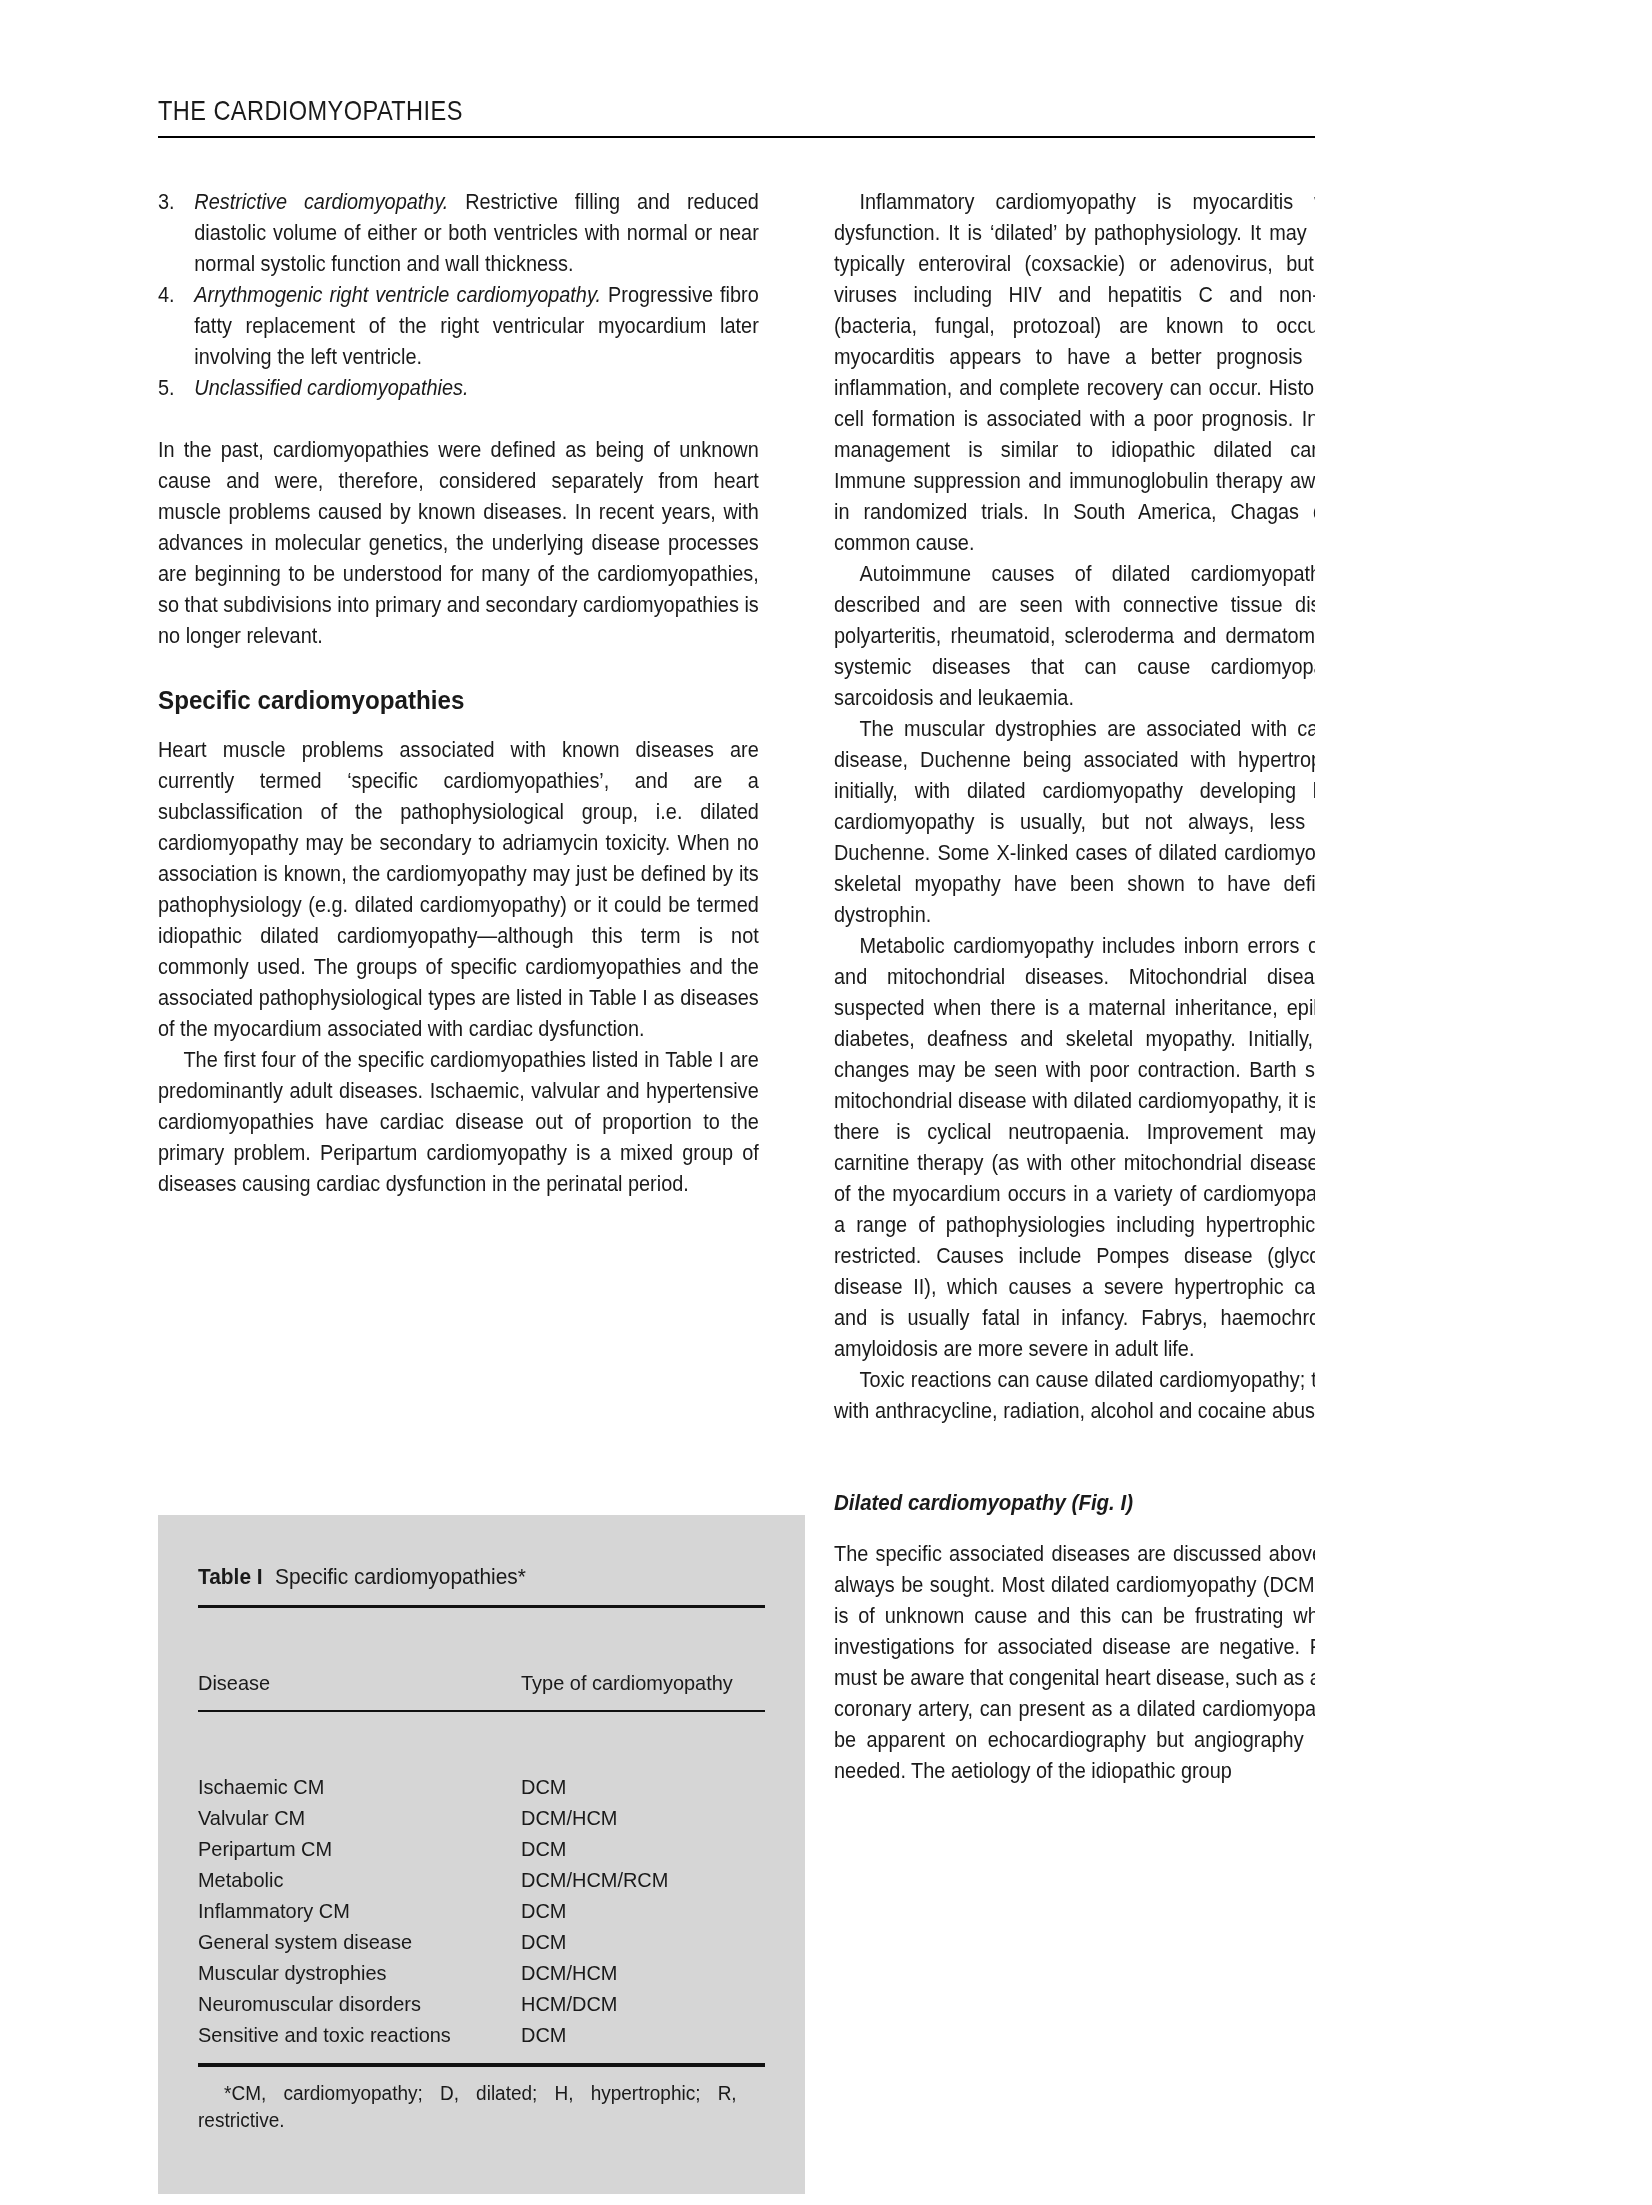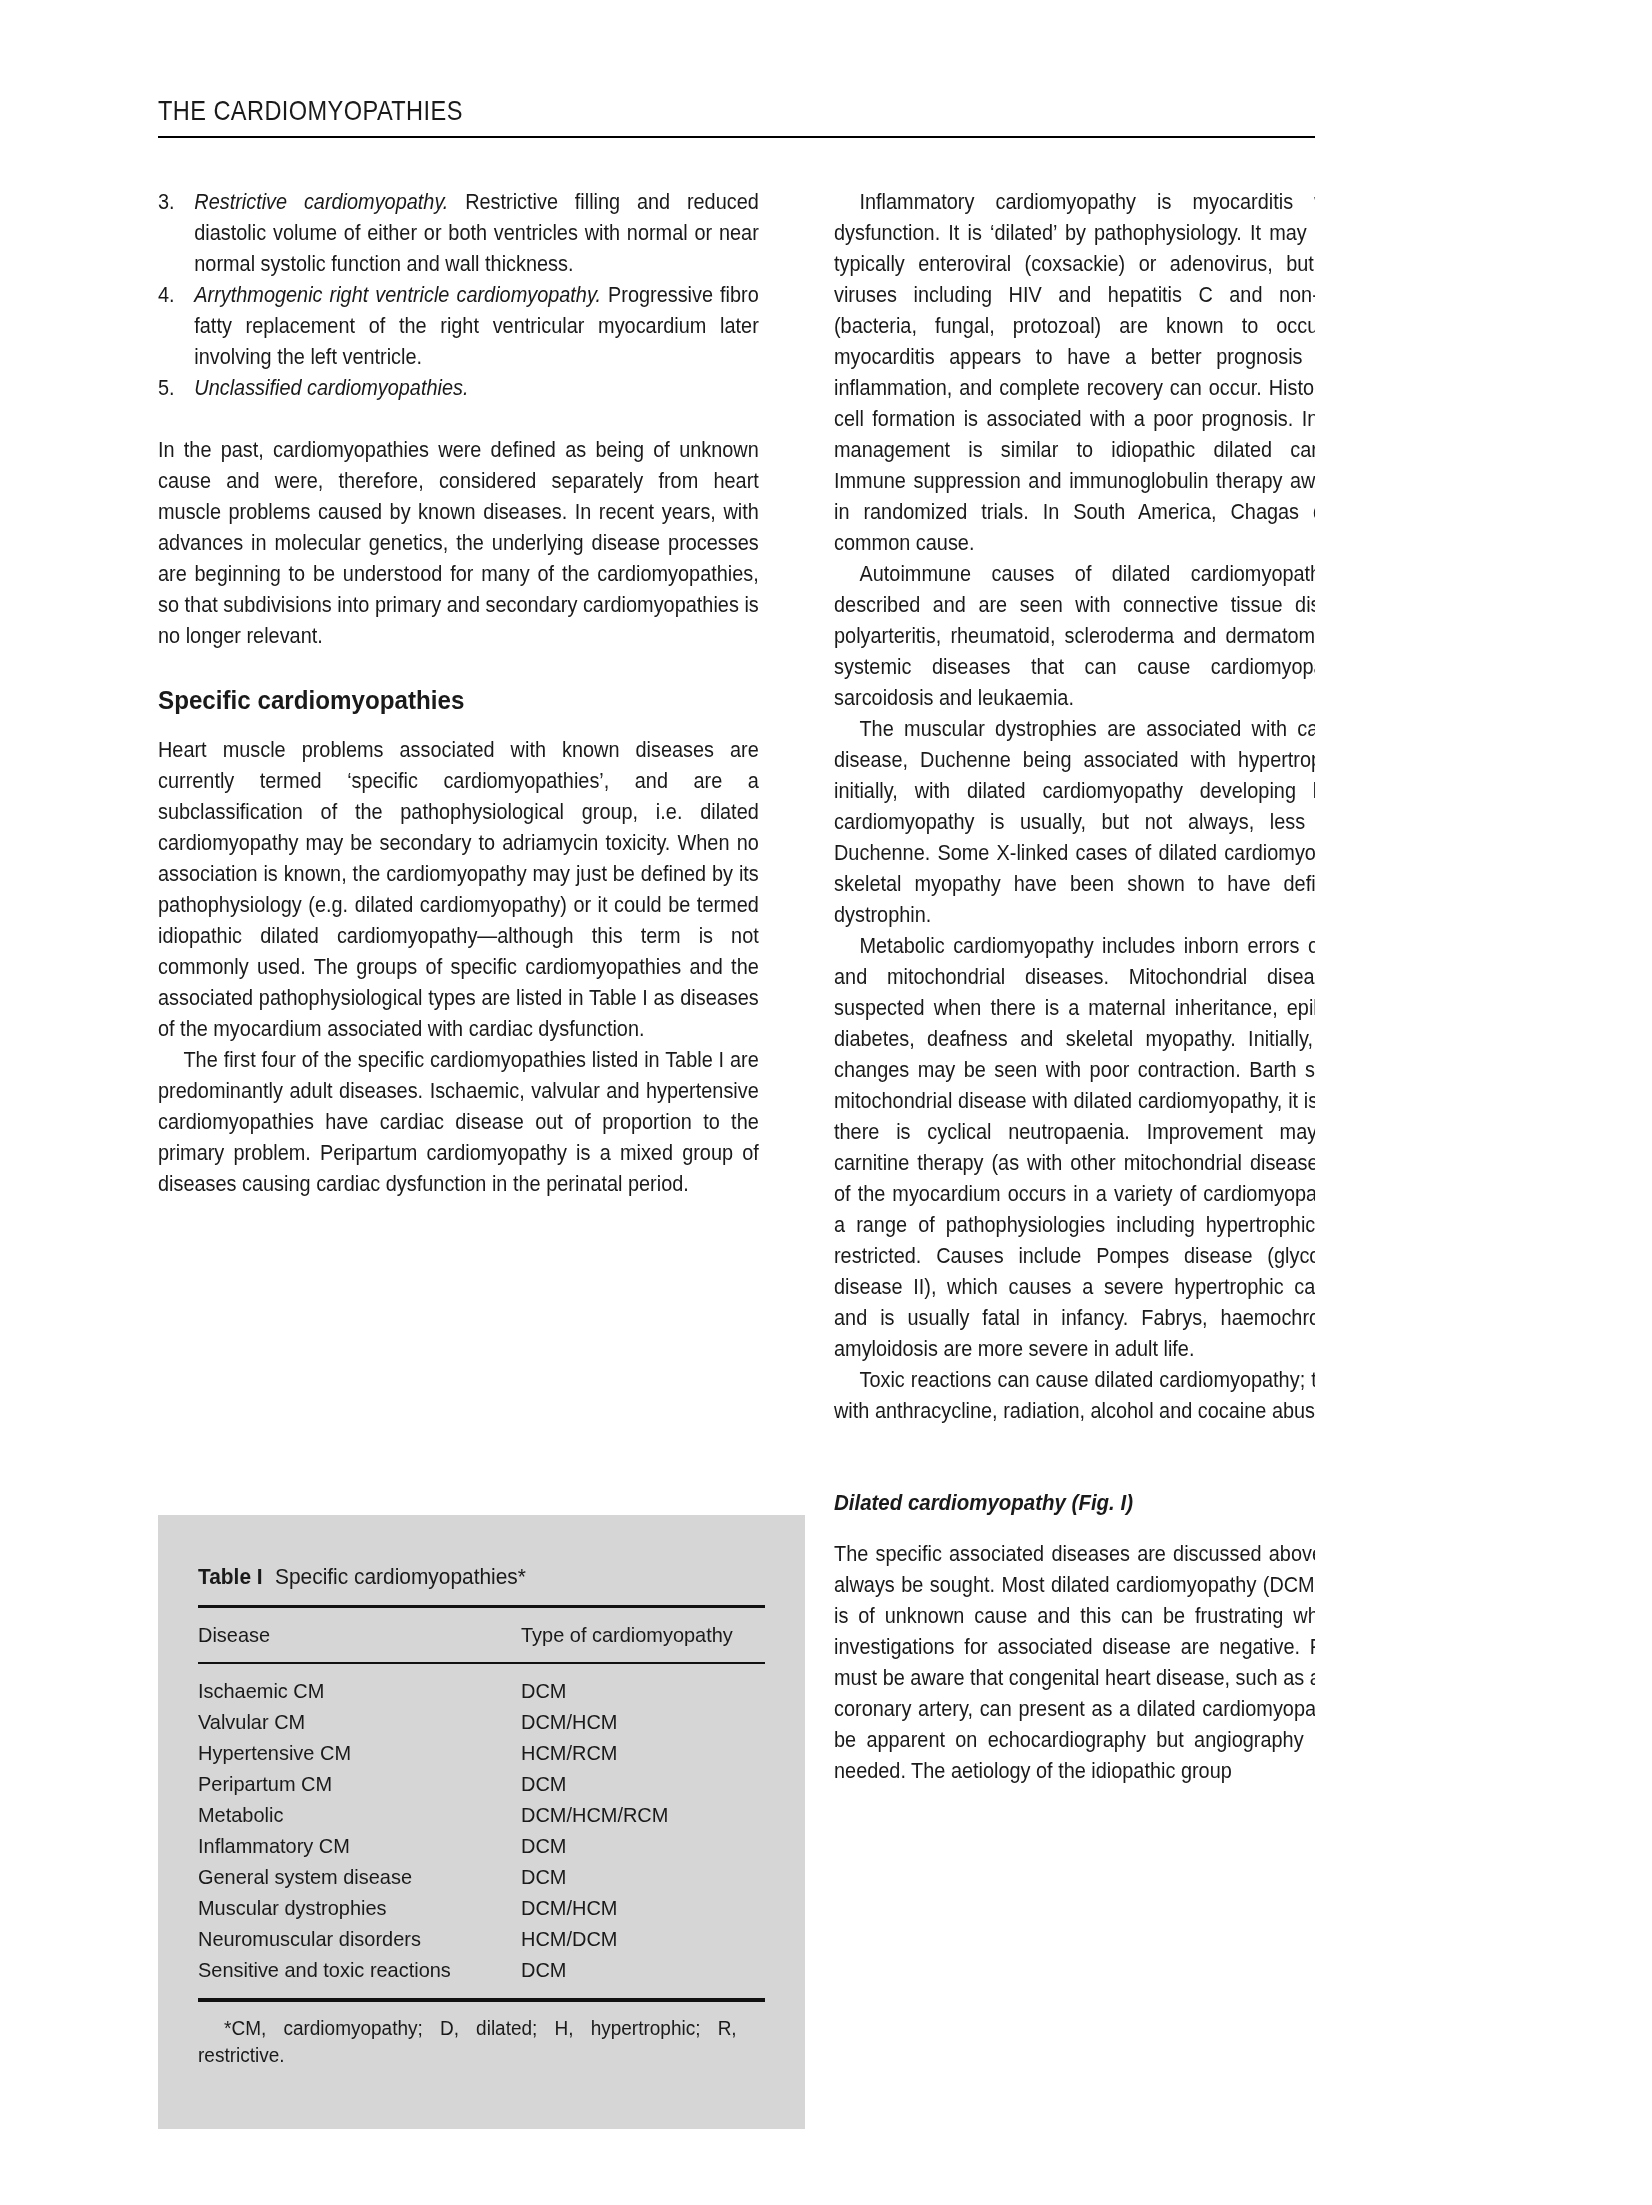--- a/index.html
+++ b/index.html
@@ -159,20 +159,21 @@
   .rule-thin {
     height: 2.4px;
     background: #111111;
     width: 100%;
   }
   table.spec {
     width: 100%;
     border-collapse: collapse;
     font-size: 21px;
     line-height: 31px;
+    margin-top: 48px;
   }
   table.spec th,
   table.spec td {
     text-align: left;
     font-weight: 400;
     padding: 0;
     vertical-align: top;
     transform: scaleX(0.95);
     transform-origin: left top;
   }
@@ -276,24 +277,20 @@
             </tr>
           <tr>
             <td class="c1">Ischaemic CM</td>
             <td class="c2">DCM</td>
           </tr>
           <tr>
             <td class="c1">Valvular CM</td>
             <td class="c2">DCM/HCM</td>
           </tr>
           <tr>
-            <td class="c1">Hypertensive CM</td>
-            <td class="c2">HCM/RCM</td>
-          </tr>
-          <tr>
             <td class="c1">Peripartum CM</td>
             <td class="c2">DCM</td>
           </tr>
           <tr>
             <td class="c1">Metabolic</td>
             <td class="c2">DCM/HCM/RCM</td>
           </tr>
           <tr>
             <td class="c1">Inflammatory CM</td>
             <td class="c2">DCM</td>

